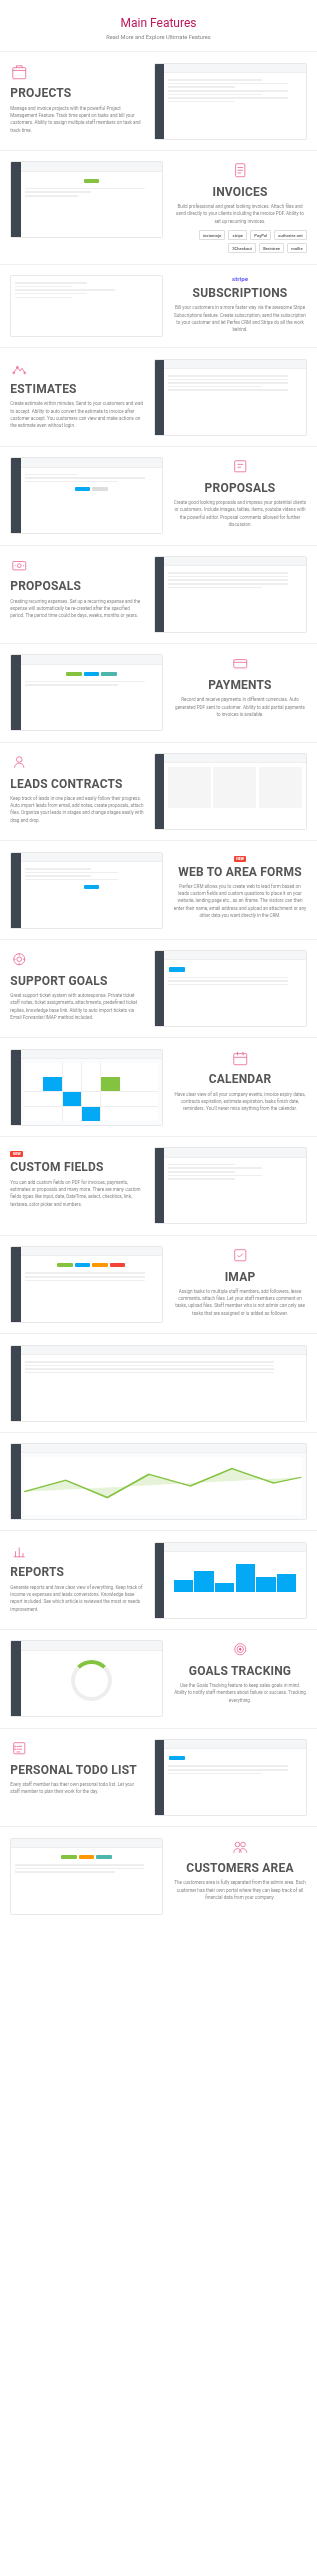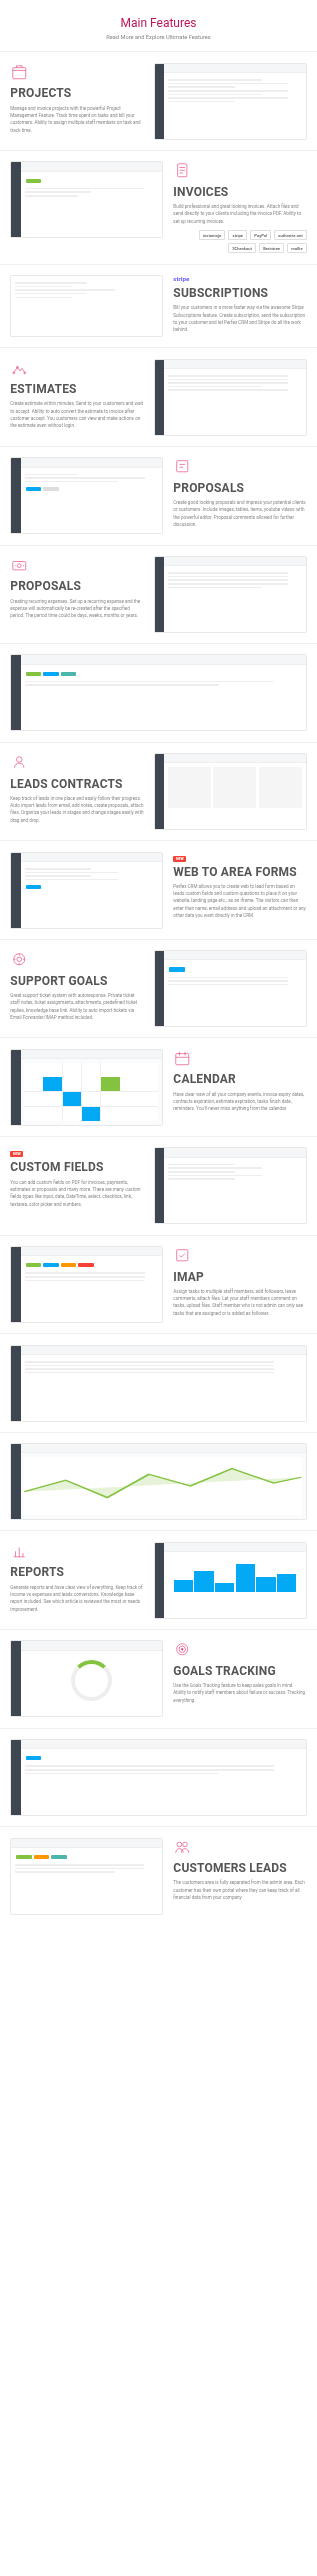--- a/index.html
+++ b/index.html
@@ -1,21 +1,21 @@
 <!DOCTYPE html>
 <html style="font-size:8.2px"><head>
 <meta charset="utf-8">
 <style>
 *{margin:0;padding:0;box-sizing:border-box}
 body{font-family:-apple-system,BlinkMacSystemFont,"Segoe UI",Roboto,sans-serif;background:#fff;width:317px;color:#333}
 .hero{text-align:center;padding:15.5px 10.3px 10.3px}
 .hero h1{font-size:12px;font-weight:400;color:#be185d;margin-bottom:3.1px}
 .hero p{font-size:5.7px;color:#888;line-height:1.5}
 .feature{display:flex;align-items:flex-start;padding:10.3px;gap:10.3px;border-top:0.5px solid #f0f0f0}
-.feature.right{flex-direction:row-reverse;text-align:left}
+.feature.right{flex-direction:row-reverse;text-align:center}
 .feature.left{text-align:left}
 .feature-text{flex:0 0 45%}
 .feature-img{flex:1}
 .feature h2{font-size:12px;font-weight:700;color:#555;margin-bottom:4.1px;letter-spacing:0.2px}
 .feature p{font-size:4.6px;color:#888;line-height:1.6}
 .icon{width:18.5px;height:18.5px;margin-bottom:5.2px;display:inline-flex;align-items:center;justify-content:center}
 .icon svg{width:18.5px;height:18.5px;stroke:#e84b7d;stroke-width:1.5;fill:none}
 .mock{background:#fafbfc;border:0.5px solid #e8e8e8;border-radius:1.5px;height:77px;position:relative;overflow:hidden}
 .mock-dark-side{position:absolute;left:0;top:0;bottom:0;width:9.3px;background:#3e4651}
 .mock-top{position:absolute;left:9.3px;right:0;top:0;height:9.3px;background:#f5f6f7;border-bottom:0.5px solid #eee}
@@ -197,20 +197,31 @@
           <div class="mock-line w90"></div>
           <div class="mock-line w90"></div>
           <div class="mock-line w90"></div>
           <div class="mock-line w70"></div>
         </div>
       </div>
     </div>
 </div>
 
 <div class="feature right">
+<div class="feature-text">
+<div class="icon">
+        <svg viewBox="0 0 40 40">
+          <rect x="6" y="12" width="28" height="18" rx="3"></rect>
+          <path d="M6 18h28"></path>
+        </svg>
+      </div>
+<h2>PAYMENTS</h2>
+<p>Record and receive payments in different currencies.
+Auto generated PDF sent to customer. Ability to add partial payments to invoices is available.</p>
+</div>
 <div class="feature-img">
       <div class="mock">
         <div class="mock-dark-side"></div>
         <div class="mock-top"></div>
         <div class="mock-body"><div class="mock-btn green"></div><div class="mock-btn blue"></div><div class="mock-btn teal"></div><div class="mock-line w90"></div><div class="mock-line w70"></div></div>
       </div>
     </div>
 </div>
 
 <div class="feature left">
@@ -439,39 +450,51 @@
         <div class="mock-dark-side"></div>
         <div class="mock-top"></div>
         <div class="mock-body">
           <div style="width:41px;height:41px;border:4.1px solid #eee;border-top-color:#84c340;border-radius:50%;margin:5.2px auto"></div>
         </div>
       </div>
     </div>
 </div>
 
 <div class="feature left">
+<div class="feature-text">
+<div class="icon">
+        <svg viewBox="0 0 40 40">
+          <rect x="8" y="8" width="24" height="24" rx="2"></rect>
+          <path d="M14 16h12M14 22h12M14 28h8"></path>
+          <circle cx="11" cy="16" r="1"></circle>
+          <circle cx="11" cy="22" r="1"></circle>
+        </svg>
+      </div>
+<h2>PERSONAL TODO LIST</h2>
+<p>Every staff member has their own personal todo list. Let your staff member to plan their work for the day.</p>
+</div>
 <div class="feature-img">
       <div class="mock">
         <div class="mock-dark-side"></div>
         <div class="mock-top"></div>
         <div class="mock-body"><div class="mock-btn blue"></div><div class="mock-line w90"></div><div class="mock-line w90"></div><div class="mock-line w70"></div></div>
       </div>
     </div>
 </div>
 
 <div class="feature right">
 <div class="feature-text">
 <div class="icon">
         <svg viewBox="0 0 40 40">
           <circle cx="14" cy="14" r="5"></circle>
           <circle cx="26" cy="14" r="5"></circle>
           <path d="M6 32c0-5 3-9 8-9s8 4 8 9M18 32c0-5 3-9 8-9s8 4 8 9"></path>
         </svg>
       </div>
-<h2>CUSTOMERS LEADS</h2>
+<h2>CUSTOMERS AREA</h2>
 <p>The customers area is fully separated from the admin area. Each customer has their own portal where they can keep track of all financial data from your company.</p>
 </div>
 <div class="feature-img">
       <div class="mock">
         <div class="mock-top" style="left:0"></div>
         <div class="mock-body" style="left:0"><div class="mock-btn green"></div><div class="mock-btn orange"></div><div class="mock-btn teal"></div><div class="mock-line w90"></div><div class="mock-line w90"></div><div class="mock-line w70"></div></div>
       </div>
     </div>
 </div>
 

